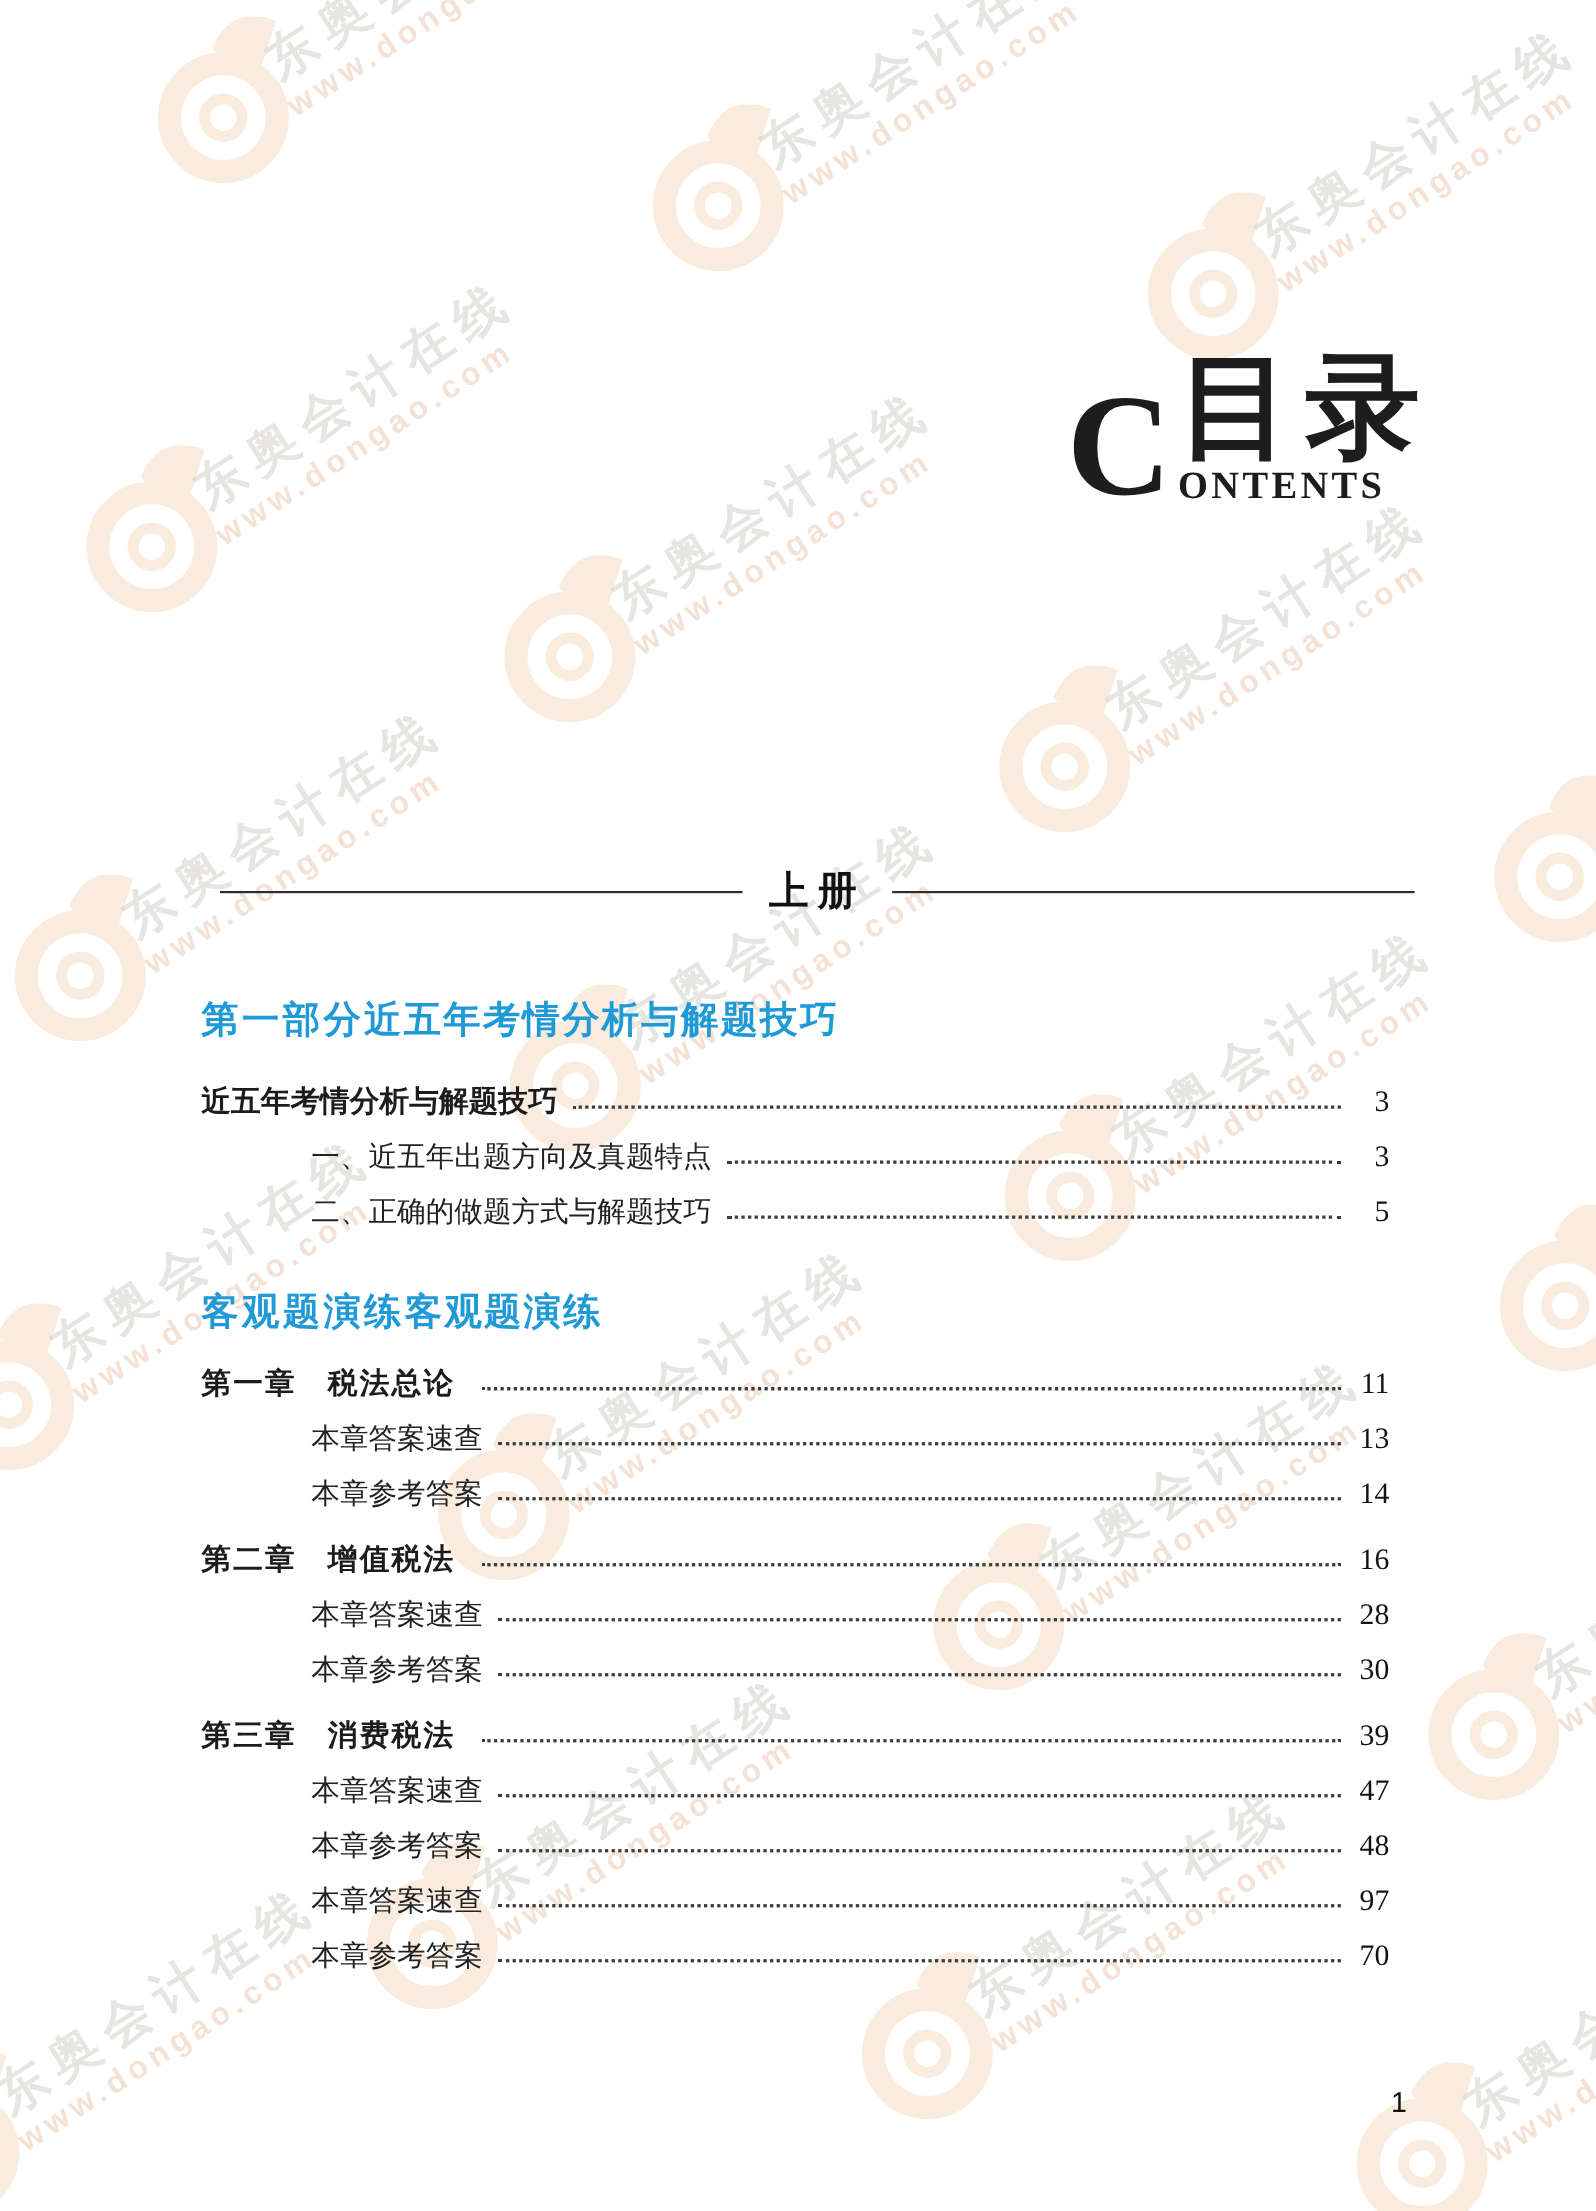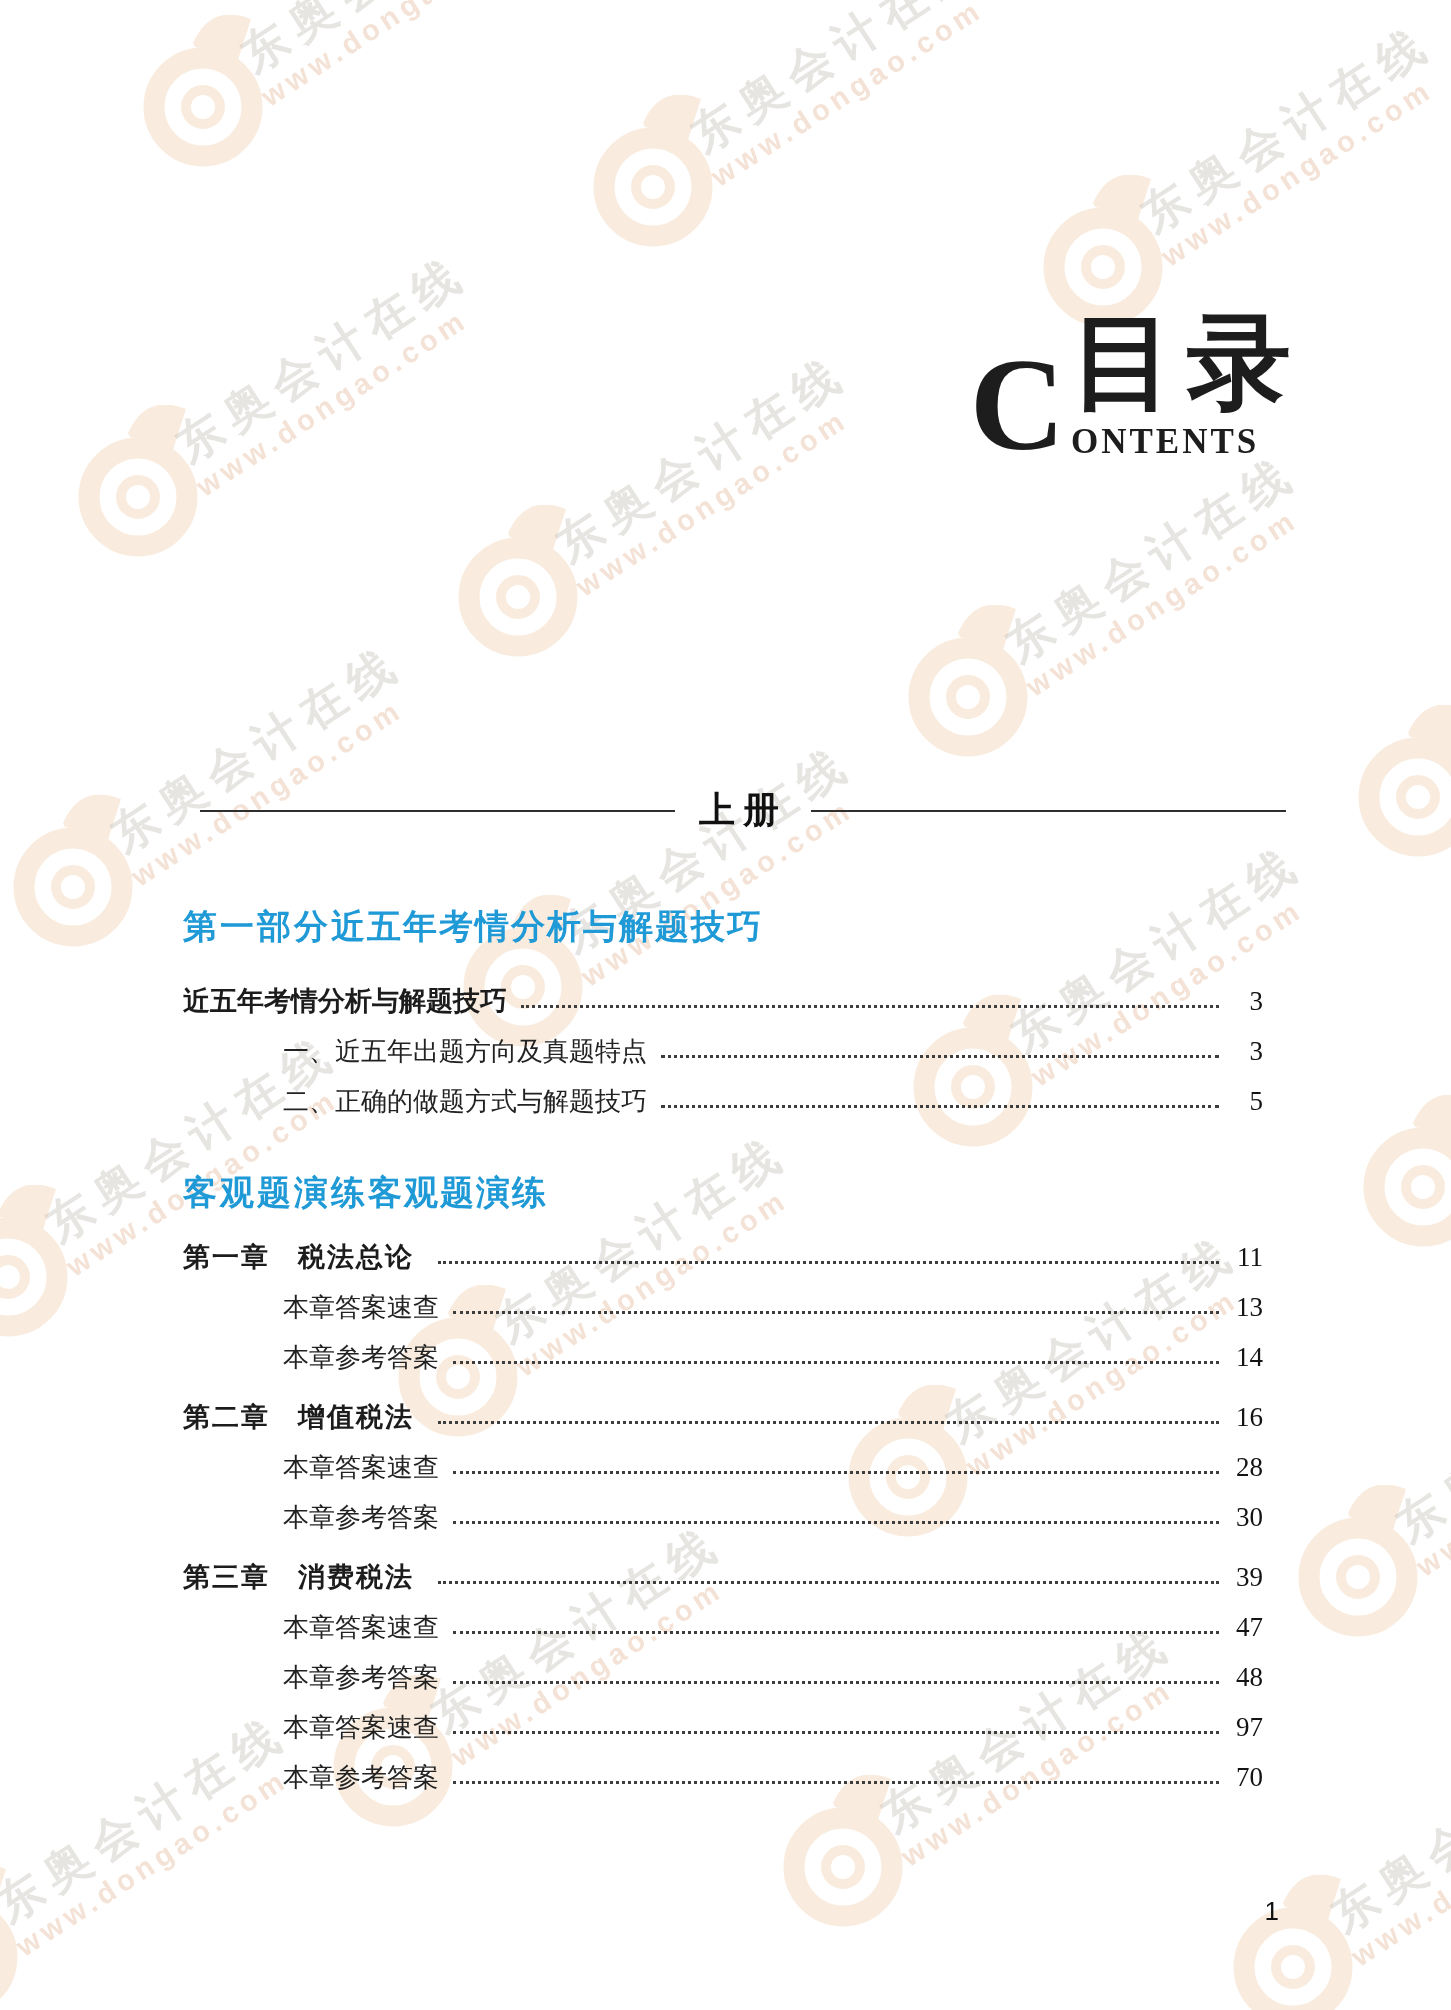--- a/index.html
+++ b/index.html
@@ -34,21 +34,21 @@
   .title-block{
     position:absolute;top:318px;right:148px;
     display:flex;align-items:flex-end;color:#1d1d1d;
   }
   .title-c{
     font-family:"Liberation Serif", serif;font-weight:bold;
     font-size:132px;line-height:.82;letter-spacing:0;
   }
   .title-right{display:flex;flex-direction:column;align-items:flex-start;margin-left:6px;}
   .title-zh{
-    font-family:Liberation Mono, monospace;font-weight:bold;
+    font-family:Liberation Sans, sans-serif;font-weight:bold;
     font-size:104px;line-height:1.0;letter-spacing:12px;text-align:right;
   }
   .title-en{
     font-family:"Liberation Serif", serif;font-weight:bold;
     font-size:35px;line-height:1;letter-spacing:3px;margin-top:2px;
   }
 
   
   .volume-divider{
     position:absolute;top:786px;left:200px;right:165px;

